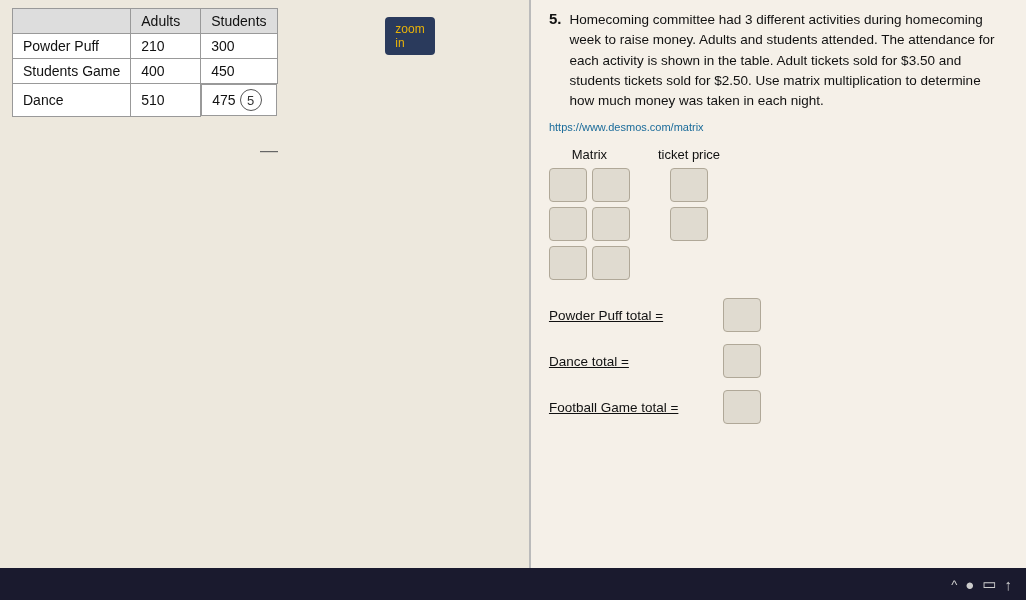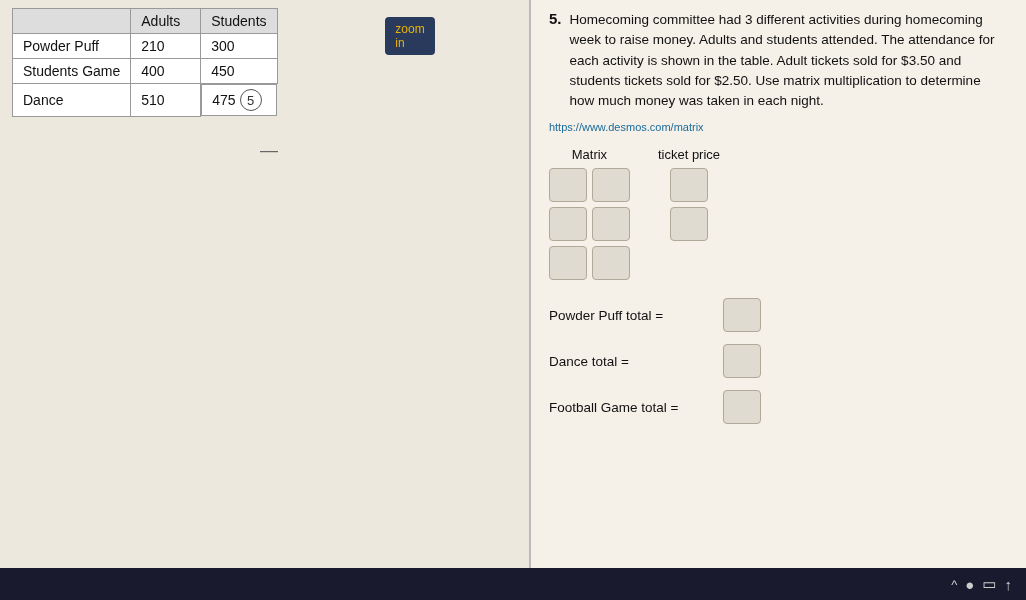--- a/index.html
+++ b/index.html
@@ -166,20 +166,21 @@
     .total-row {
       display: flex;
       align-items: center;
       margin-bottom: 12px;
       font-size: 13.5px;
       color: #111;
     }
 
     .total-label {
       min-width: 170px;
+      text-decoration: underline;
     }
 
     .total-box {
       width: 38px;
       height: 34px;
       background: #e0dbd0;
       border-radius: 4px;
       border: 1px solid #b0a898;
       margin-left: 4px;
     }

